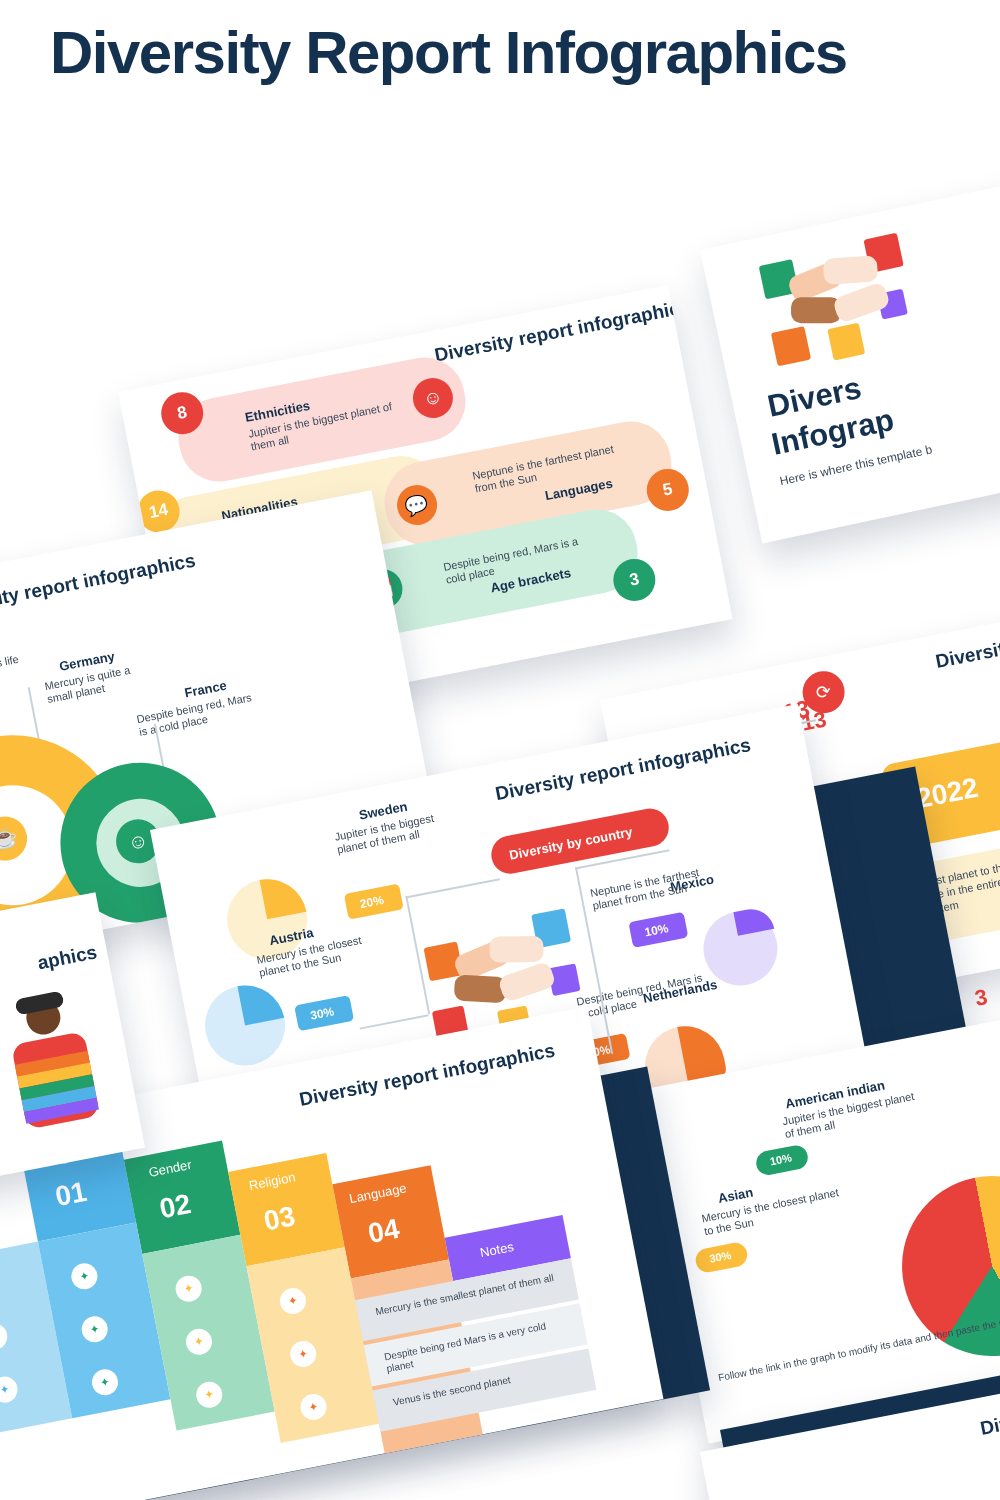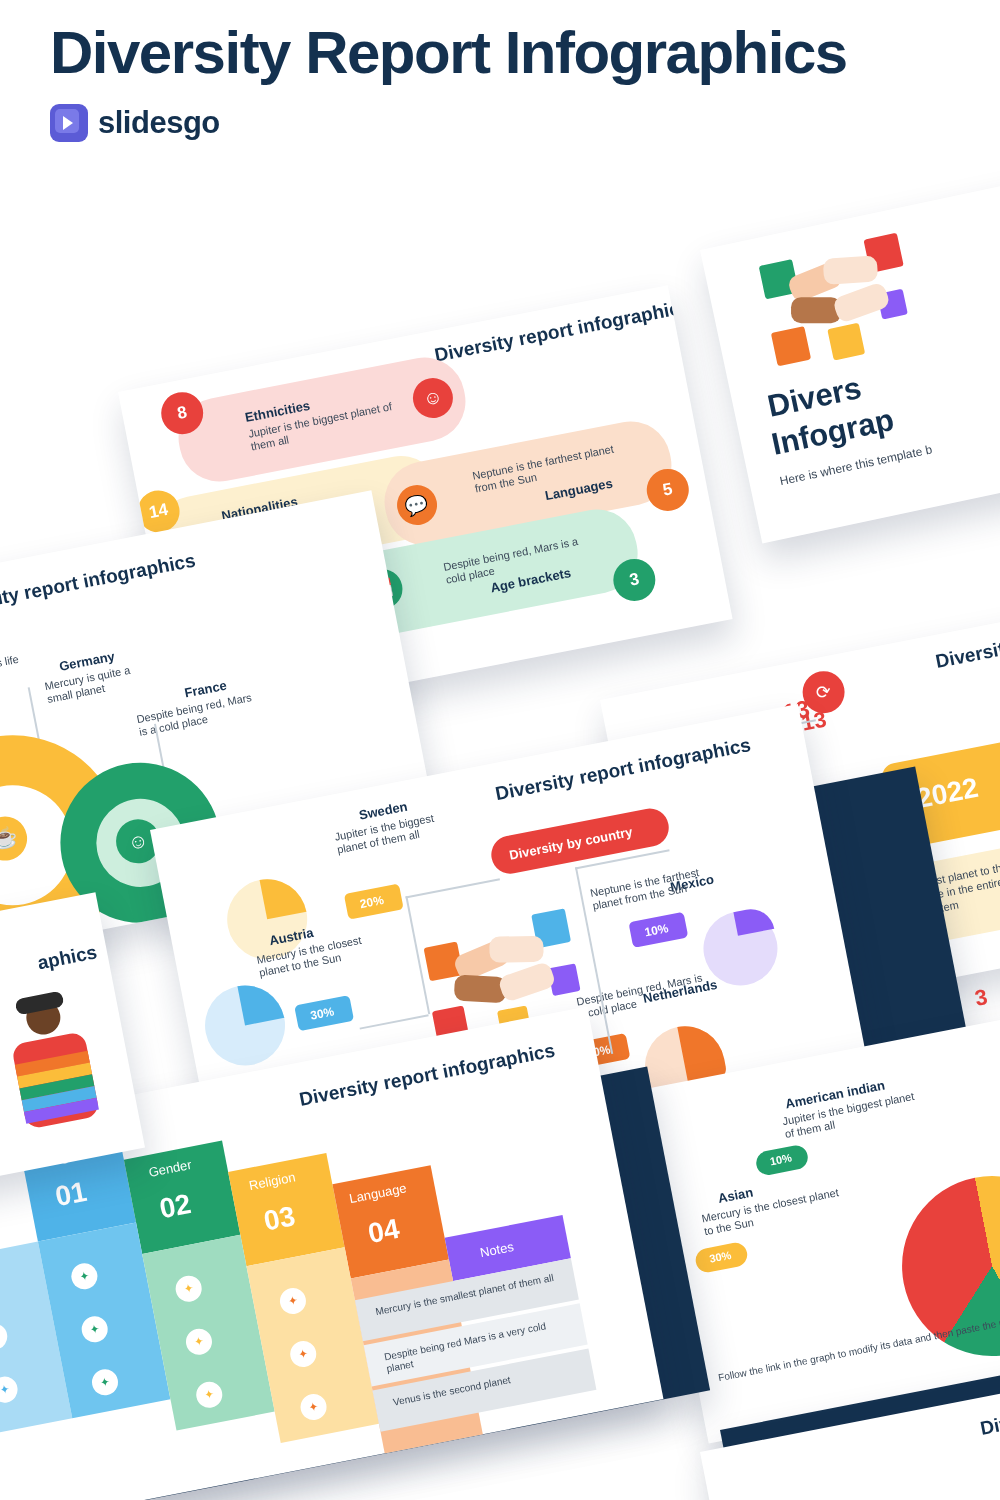--- a/index.html
+++ b/index.html
@@ -51,24 +51,20 @@
   .hands .hand{position:absolute;border-radius:10px;background:#f3a07a;}
   .line{position:absolute;background:#c9d2da;}
 </style>
 </head>
 <body>
 
 <div class="stage">
 
   <div class="hdr">
     <h1>Diversity Report Infographics</h1>
-    <div class="brand">
-      <div class="mark"></div>
-      <div class="bname">slidesgo</div>
-    </div>
   </div>
 
   <div class="slide" style="left:700px;top:250px;width:420px;height:300px;transform:rotate(-12deg);transform-origin:0 0;">
     <div class="hands" style="left:50px;top:18px;width:150px;height:120px;">
       <div class="sq" style="left:4px;top:10px;width:34px;height:34px;background:#22a06b;"></div>
       <div class="sq" style="left:112px;top:6px;width:34px;height:34px;background:#e8413c;"></div>
       <div class="sq" style="left:2px;top:78px;width:34px;height:34px;background:#f0762a;"></div>
       <div class="sq" style="left:58px;top:86px;width:32px;height:32px;background:#fbbd3a;"></div>
       <div class="sq" style="left:114px;top:62px;width:26px;height:26px;background:#8b5cf6;"></div>
       <div class="hand" style="left:30px;top:24px;width:52px;height:26px;background:#f7c9a8;transform:rotate(-10deg);"></div>

